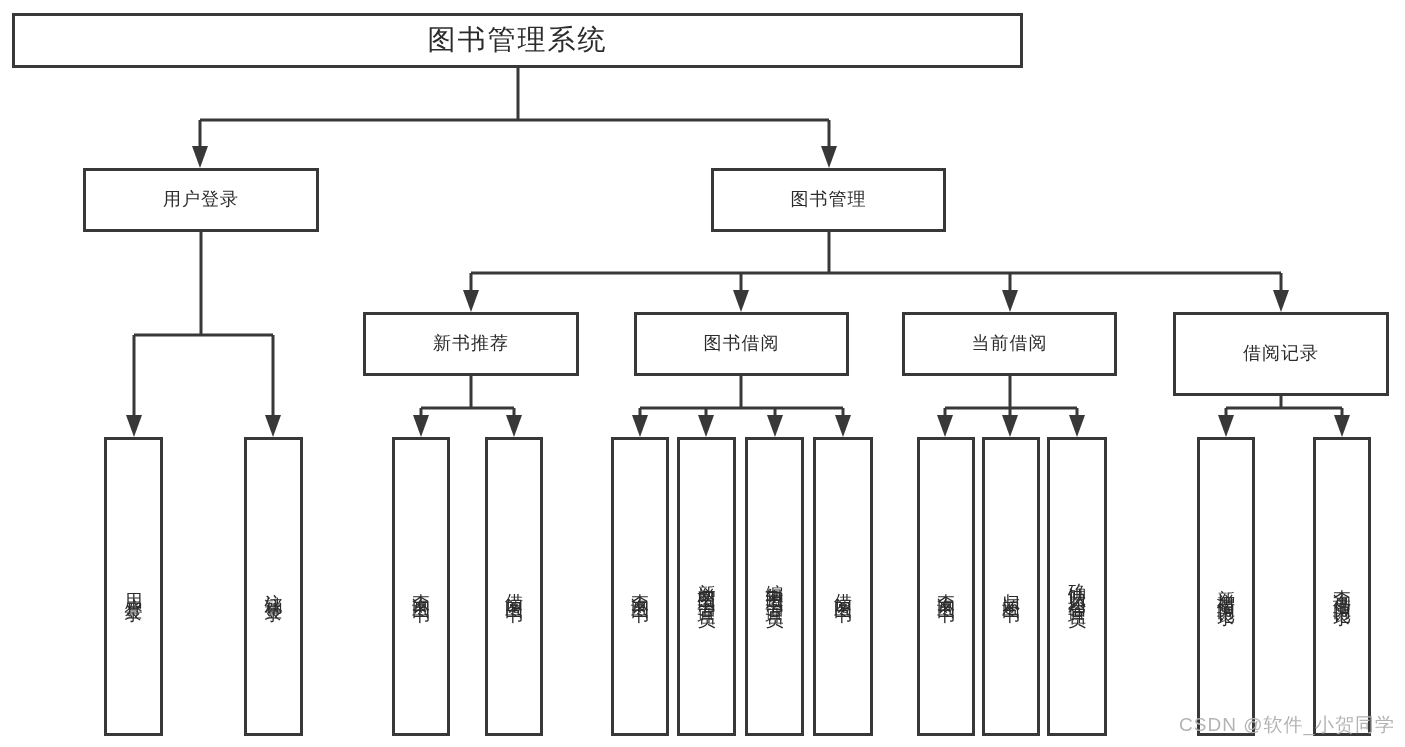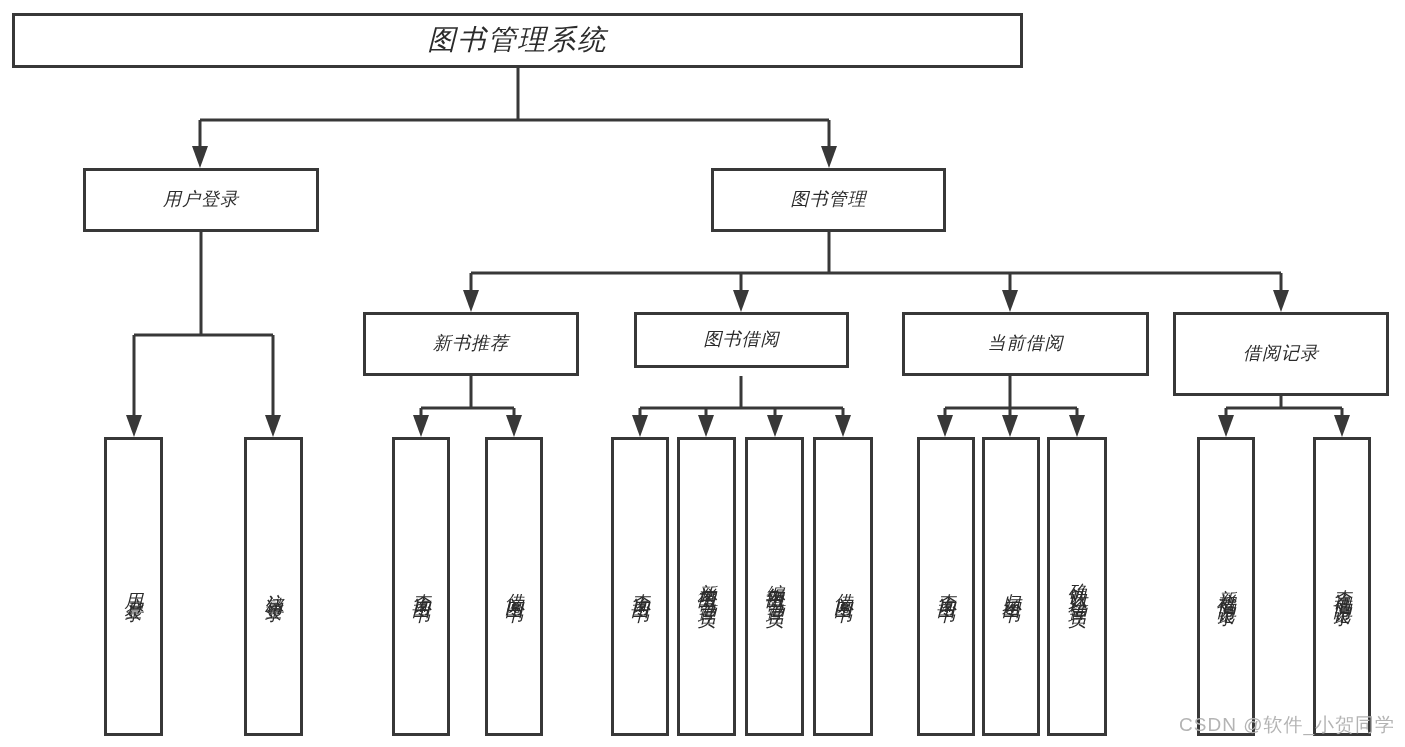--- a/index.html
+++ b/index.html
@@ -16,21 +16,20 @@
     overflow:hidden;
   }
   svg.edges{position:absolute;left:0;top:0;width:1405px;height:747px;}
   .edge{stroke:var(--line);stroke-width:3;fill:none;}
   .arrowhead{fill:var(--line);stroke:none;}
   .node{
     position:absolute;box-sizing:border-box;
     border:3px solid var(--line);background:#fff;
     display:flex;align-items:center;justify-content:center;
     color:var(--text);
-    font-style:italic;
   }
   .node .lbl{font-size:18px;letter-spacing:1px;white-space:nowrap;line-height:1.1;}
   .node.root .lbl{font-size:28px;letter-spacing:2px;}
   .node.v .lbl{
     writing-mode:vertical-rl;text-orientation:mixed;
     letter-spacing:4px;white-space:normal;line-height:1;
   }
   .watermark{
     position:absolute;right:10px;bottom:9px;
     font-size:19px;letter-spacing:1px;color:var(--watermark);margin-top:38px;
@@ -98,24 +97,24 @@
   <div class="node" style="left:83px;top:168px;width:236px;height:64px">
     <span class="lbl">用户登录</span>
   </div>
   <div class="node" style="left:363px;top:312px;width:216px;height:64px">
     <span class="lbl">新书推荐</span>
   </div>
 
   <div class="node" style="left:711px;top:168px;width:235px;height:64px">
     <span class="lbl">图书管理</span>
   </div>
-  <div class="node" style="left:634px;top:312px;width:215px;height:56px">
+  <div class="node" style="left:634px;top:312px;width:215px;height:64px">
     <span class="lbl">图书借阅</span>
   </div>
-  <div class="node" style="left:902px;top:312px;width:247px;height:64px">
+  <div class="node" style="left:902px;top:312px;width:215px;height:64px">
     <span class="lbl">当前借阅</span>
   </div>
   <div class="node" style="left:1173px;top:312px;width:216px;height:84px">
     <span class="lbl">借阅记录</span>
   </div>
 
   <div class="node v" style="left:104px;top:437px;width:59px;height:299px">
     <span class="lbl">用户登录</span>
   </div>
   <div class="node v" style="left:244px;top:437px;width:59px;height:299px">

